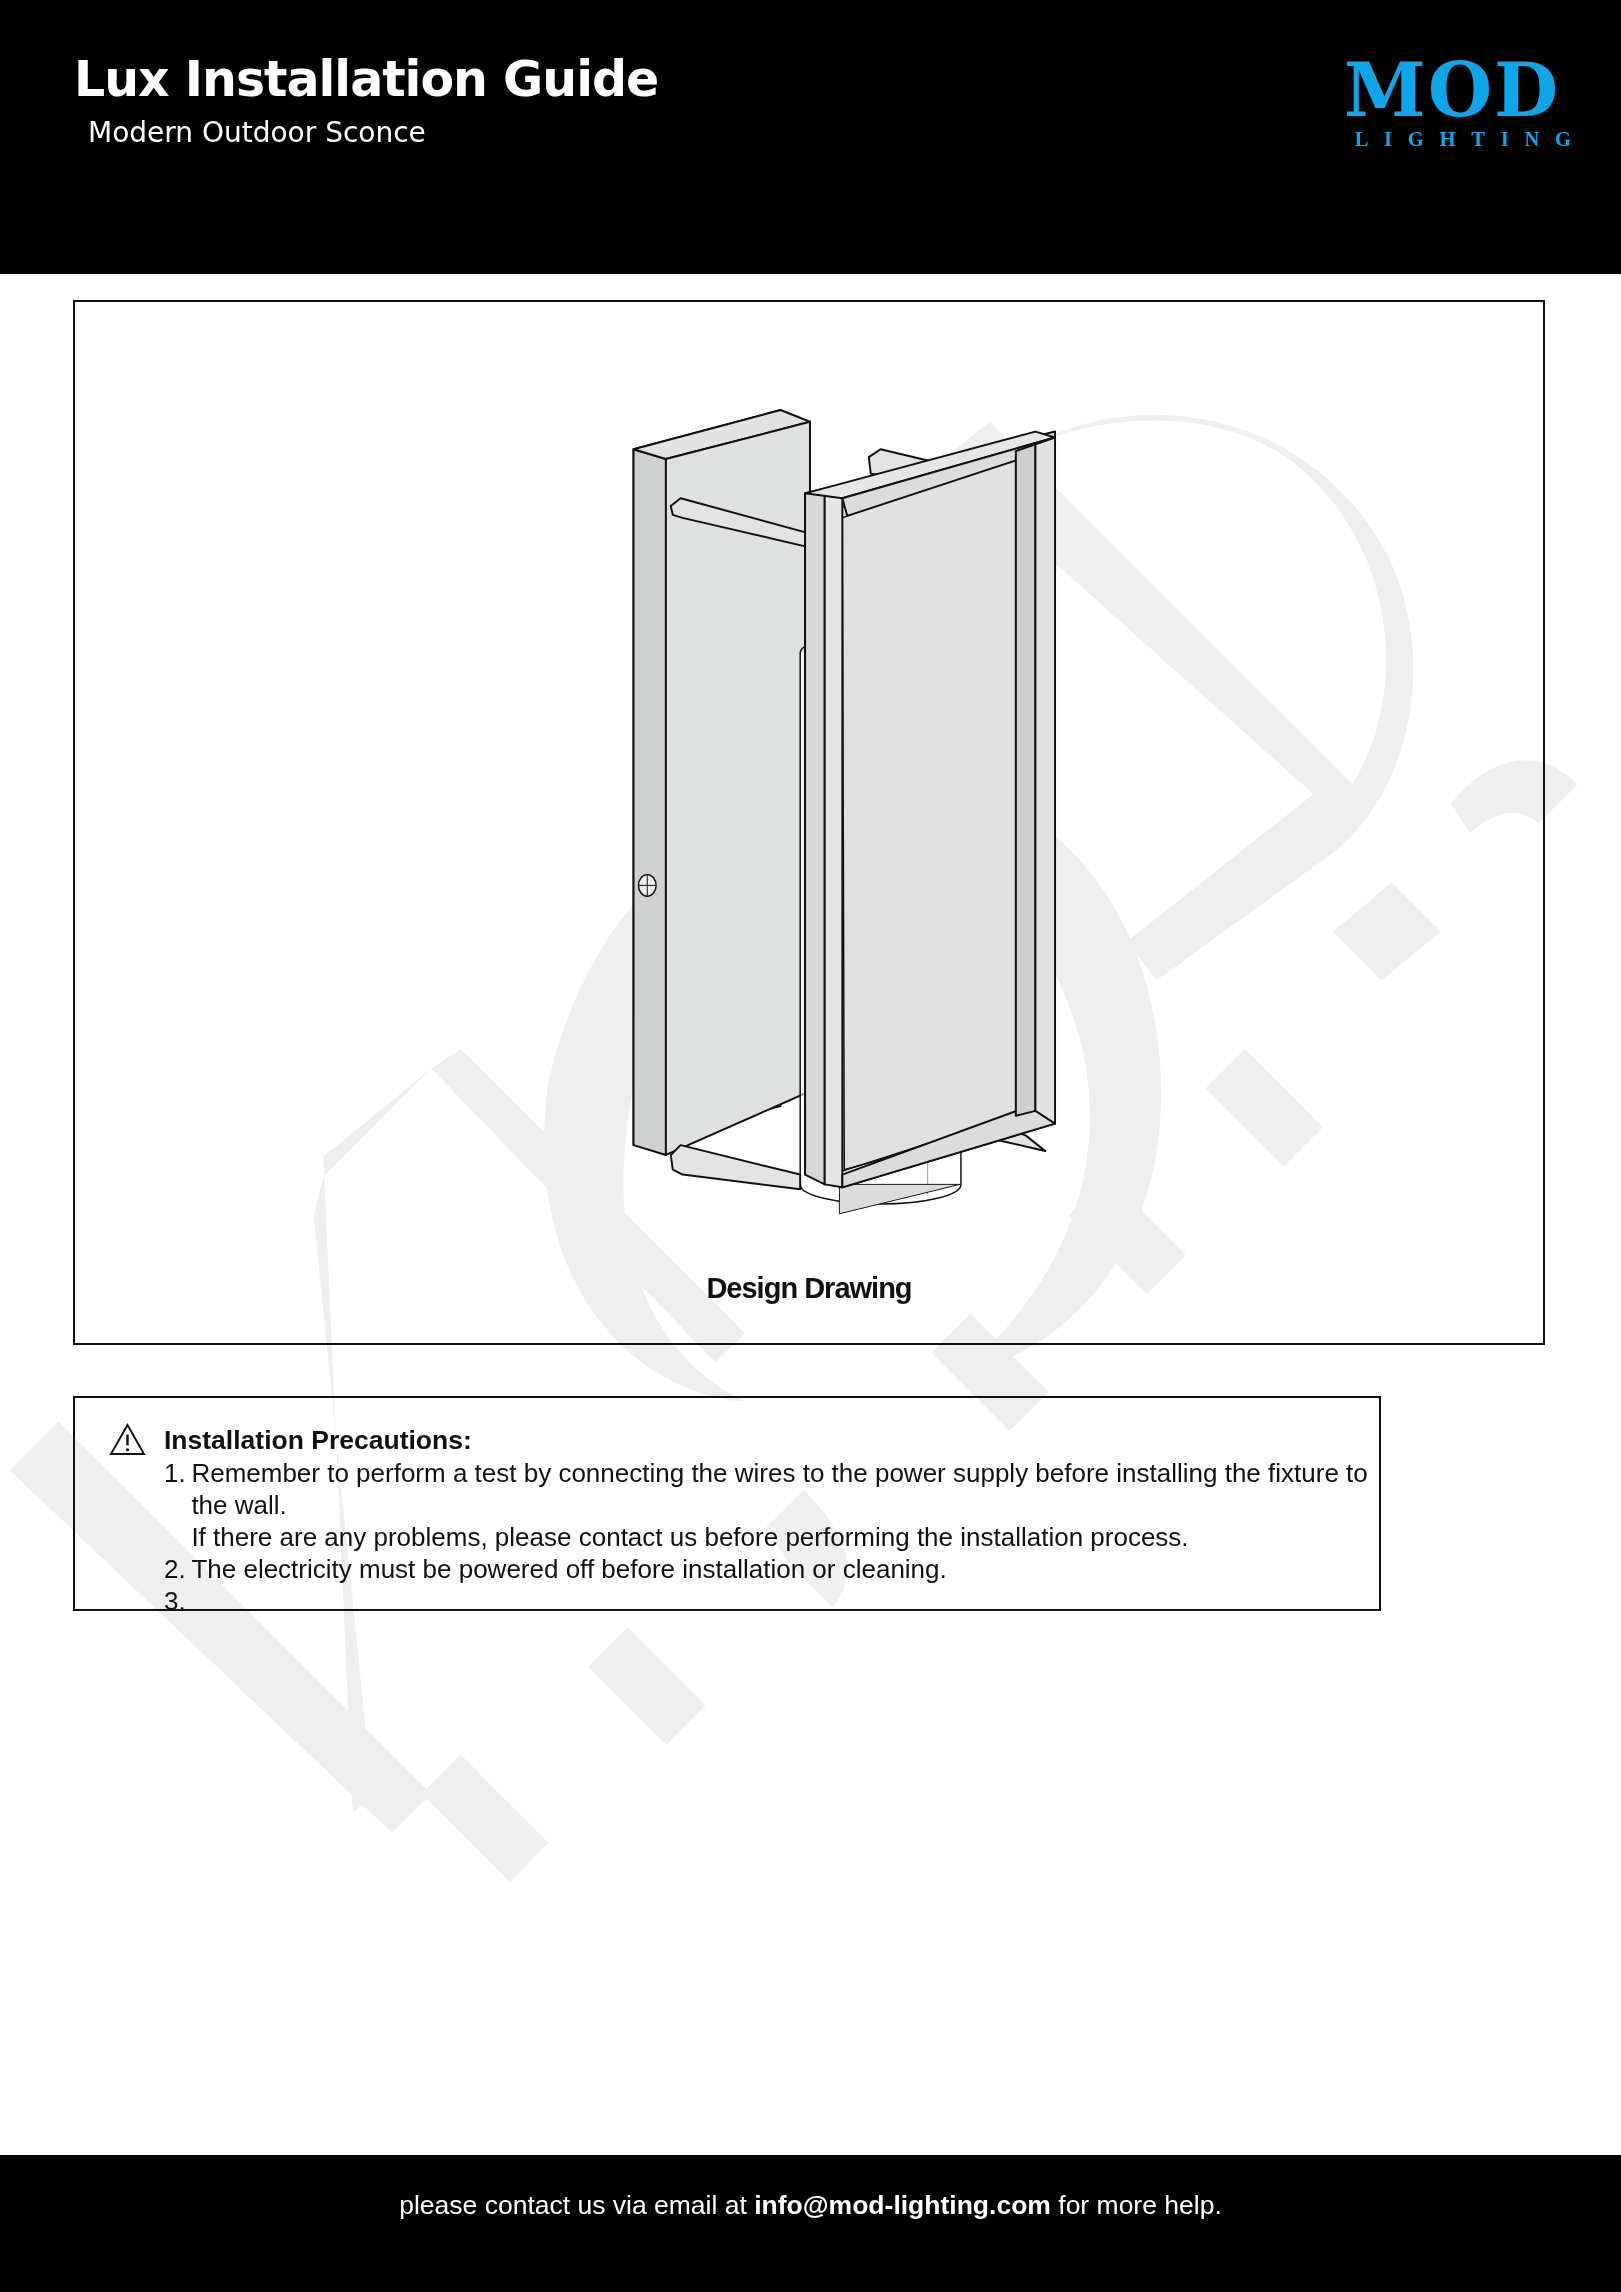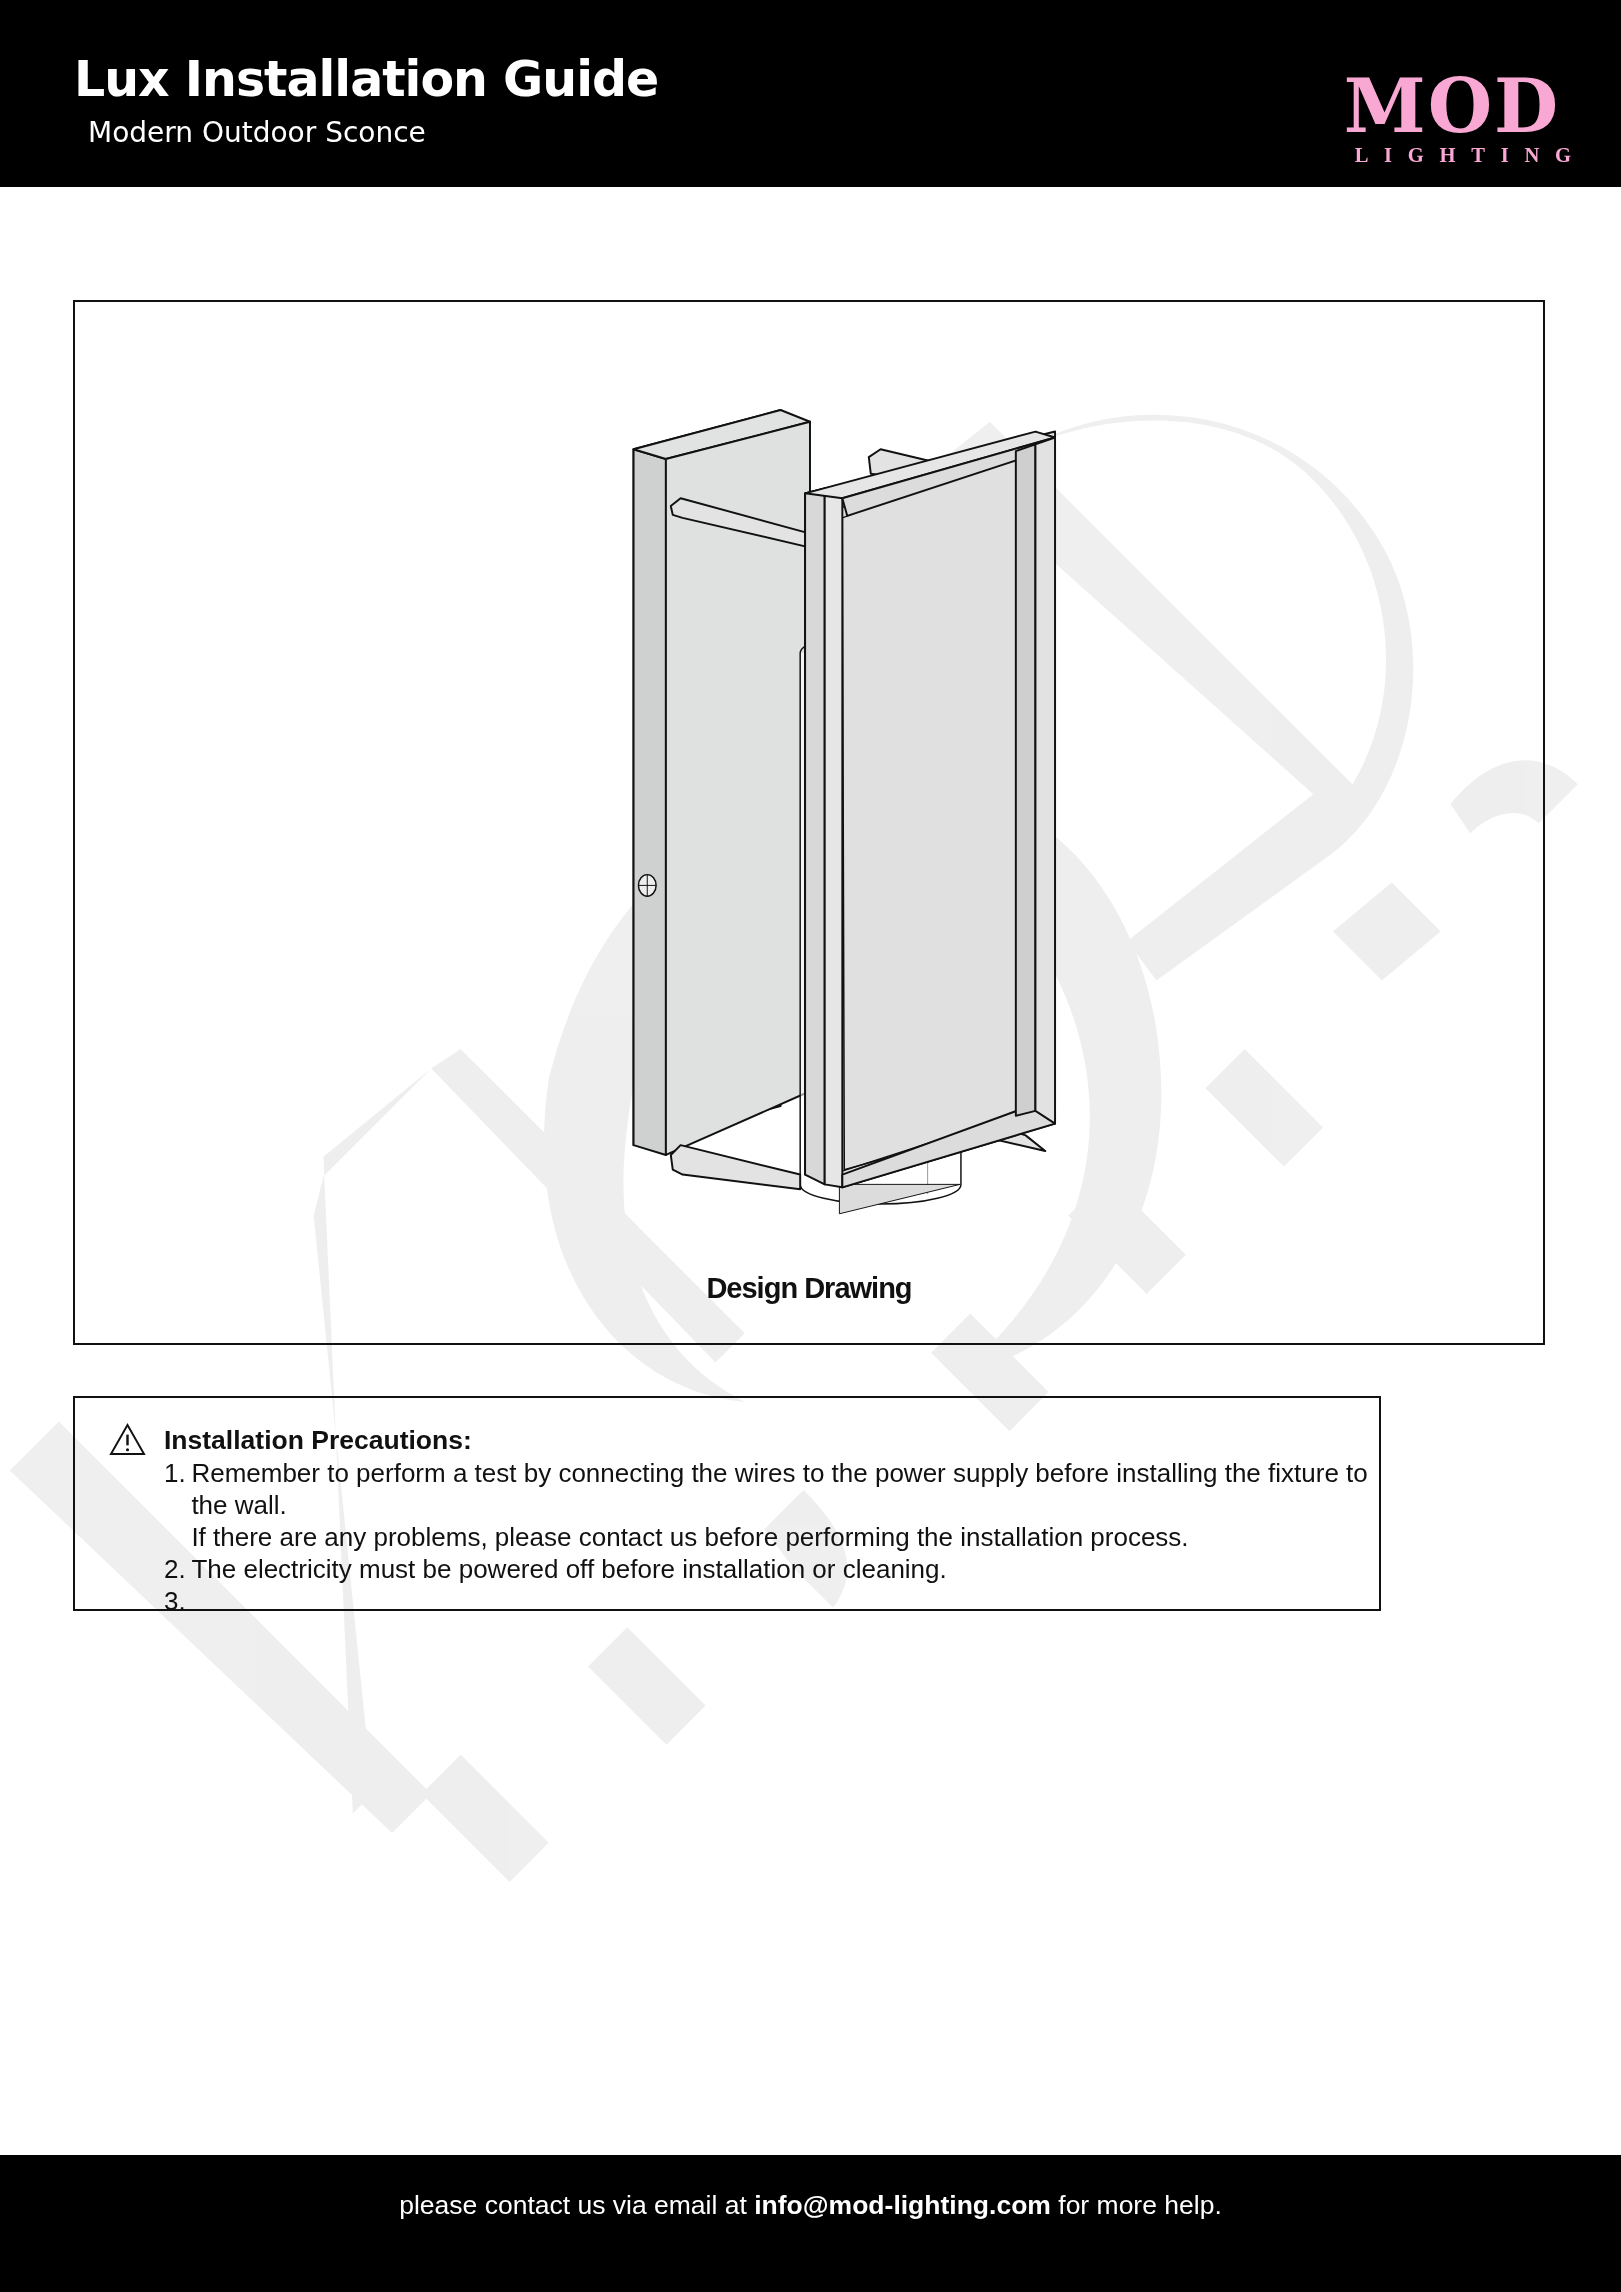--- a/index.html
+++ b/index.html
@@ -1,31 +1,31 @@
 <!DOCTYPE html>
 <html><head>
 <meta charset="utf-8">
 <style>
   html, body { margin: 0; padding: 0; }
   body {
     width: 1621px; height: 2293px; position: relative; overflow: hidden;
     background: #ffffff; font-family: "Liberation Sans", sans-serif; color: #111;
   }
   .header {
-    position: absolute; left: 0; top: 0; width: 1621px; height: 187px; background: #000;
+    position: absolute; left: 0; top: 0; width: 1621px; height: 274px; background: #000;
   }
   .title {
     position: absolute; left: 74px; top: 51px; color: #fff;
     font-family: "DejaVu Sans", sans-serif; font-weight: bold; font-size: 49px; letter-spacing: -1px;
   }
   .subtitle {
     position: absolute; left: 76px; top: 116px; color: #fff;
     font-family: "DejaVu Sans", sans-serif; font-size: 28px; margin-left: 12px;
   }
-  .logo { position: absolute; left: 1341px; top: 73px; width: 222px; text-align: center; color: #f9a8d4; }
+  .logo { position: absolute; left: 1341px; top: 57px; width: 222px; text-align: center; color: #0ea5e9; }
   .logo-mod {
     font-family: "DejaVu Serif", serif; font-weight: bold; font-size: 74px; line-height: 67px; letter-spacing: 2px;
   }
   .logo-lighting {
     font-family: "Liberation Serif", serif; font-weight: bold; font-size: 20.6px; letter-spacing: 15.7px; margin-top: 3.9px; padding-left: 13.7px;
   }
   .watermark { position: absolute; left: 0; top: 0; width: 1621px; height: 2293px; pointer-events: none; }
   .drawing-box {
     position: absolute; left: 73px; top: 300px; width: 1472px; height: 1045px;
     border: 2.9px solid #111; box-sizing: border-box;

